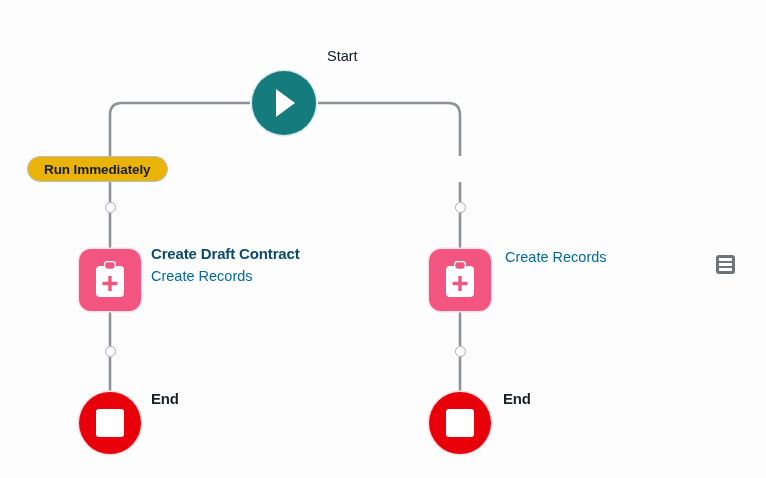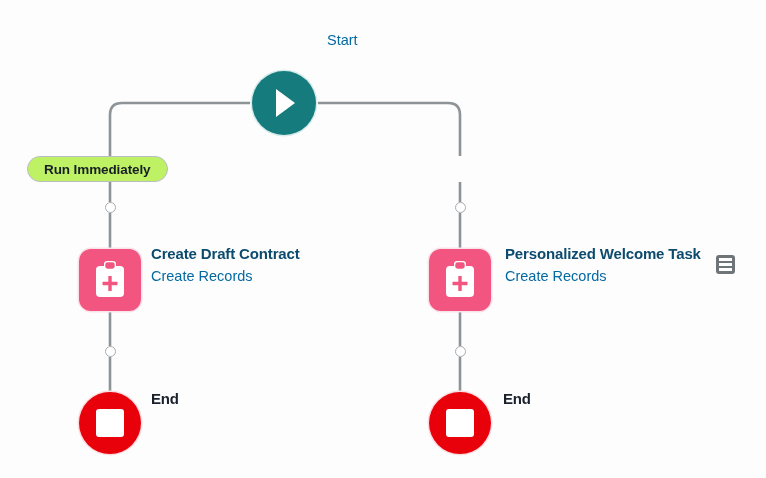--- a/index.html
+++ b/index.html
@@ -37,22 +37,22 @@
   .flow-title {
     font-size: 15.5px;
     font-weight: bold;
     color: #19212c;
     letter-spacing: -0.15px;
     white-space: nowrap;
   }
   .flow-sub {
     font-size: 14.5px;
     font-weight: normal;
-    color: #0369a1;
-    margin-top: 7px;
+    color: #0f172a;
+    margin-top: 23px;
     white-space: nowrap;
   }
 
   
   .start-node {
     position: absolute;
     left: 252px;
     top: 71px;
     width: 64px;
     height: 64px;
@@ -70,21 +70,21 @@
     border-top: 14px solid transparent;
     border-bottom: 14px solid transparent;
   }
 
   
   .pill {
     position: absolute;
     height: 26px;
     border: 1.3px solid #b9bdc2;
     border-radius: 14px;
-    background: #bef264;
+    background: #eab308;
     display: flex;
     align-items: center;
     justify-content: center;
     padding: 0 16px;
     font-size: 13.5px;
     font-weight: bold;
     color: #181e25;
     letter-spacing: -0.1px;
     white-space: nowrap;
     box-sizing: border-box;
@@ -249,21 +249,20 @@
     <svg width="62" height="62" viewBox="0 0 62 62">
       <rect x="17" y="17" width="28" height="31" rx="4" fill="#ffffff"></rect>
       <rect x="25" y="12" width="12" height="9" rx="3.2" fill="#ffffff"></rect>
       <rect x="26.3" y="13.3" width="9.4" height="6.4" rx="2.4" fill="#f2557f"></rect>
       <rect x="29.3" y="27" width="3.4" height="15" rx="0.6" fill="#f2557f"></rect>
       <rect x="23.5" y="32.8" width="15" height="3.4" rx="0.6" fill="#f2557f"></rect>
     </svg>
   </div>
 
   <div class="action-text" style="left:505px; top:244px;">
-    <div class="action-title" style="max-width:196px;">Personalized Welcome Task</div>
     <div class="action-sub">Create Records</div>
   </div>
 
   <div class="dot" style="left:454.5px; top:346px;"></div>
 
   <div class="end-node" style="left:429px; top:392px;">
     <span class="stop"></span>
   </div>
   <div class="end-label" style="left:503px; top:390px;">End</div>
 

